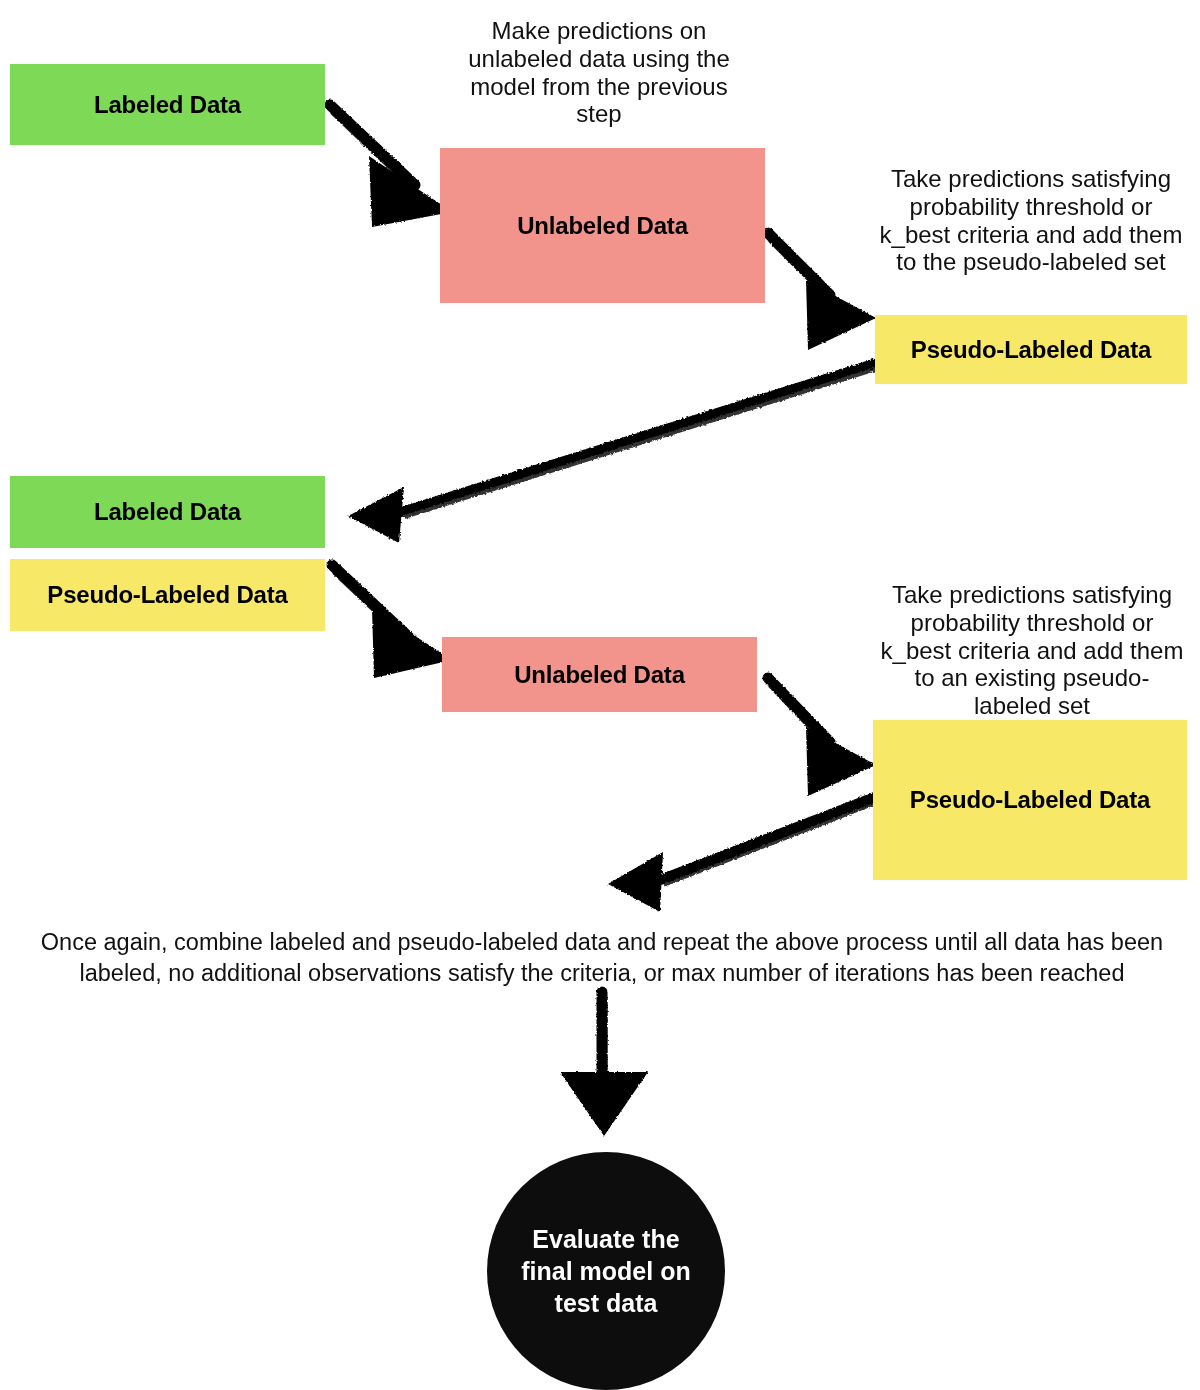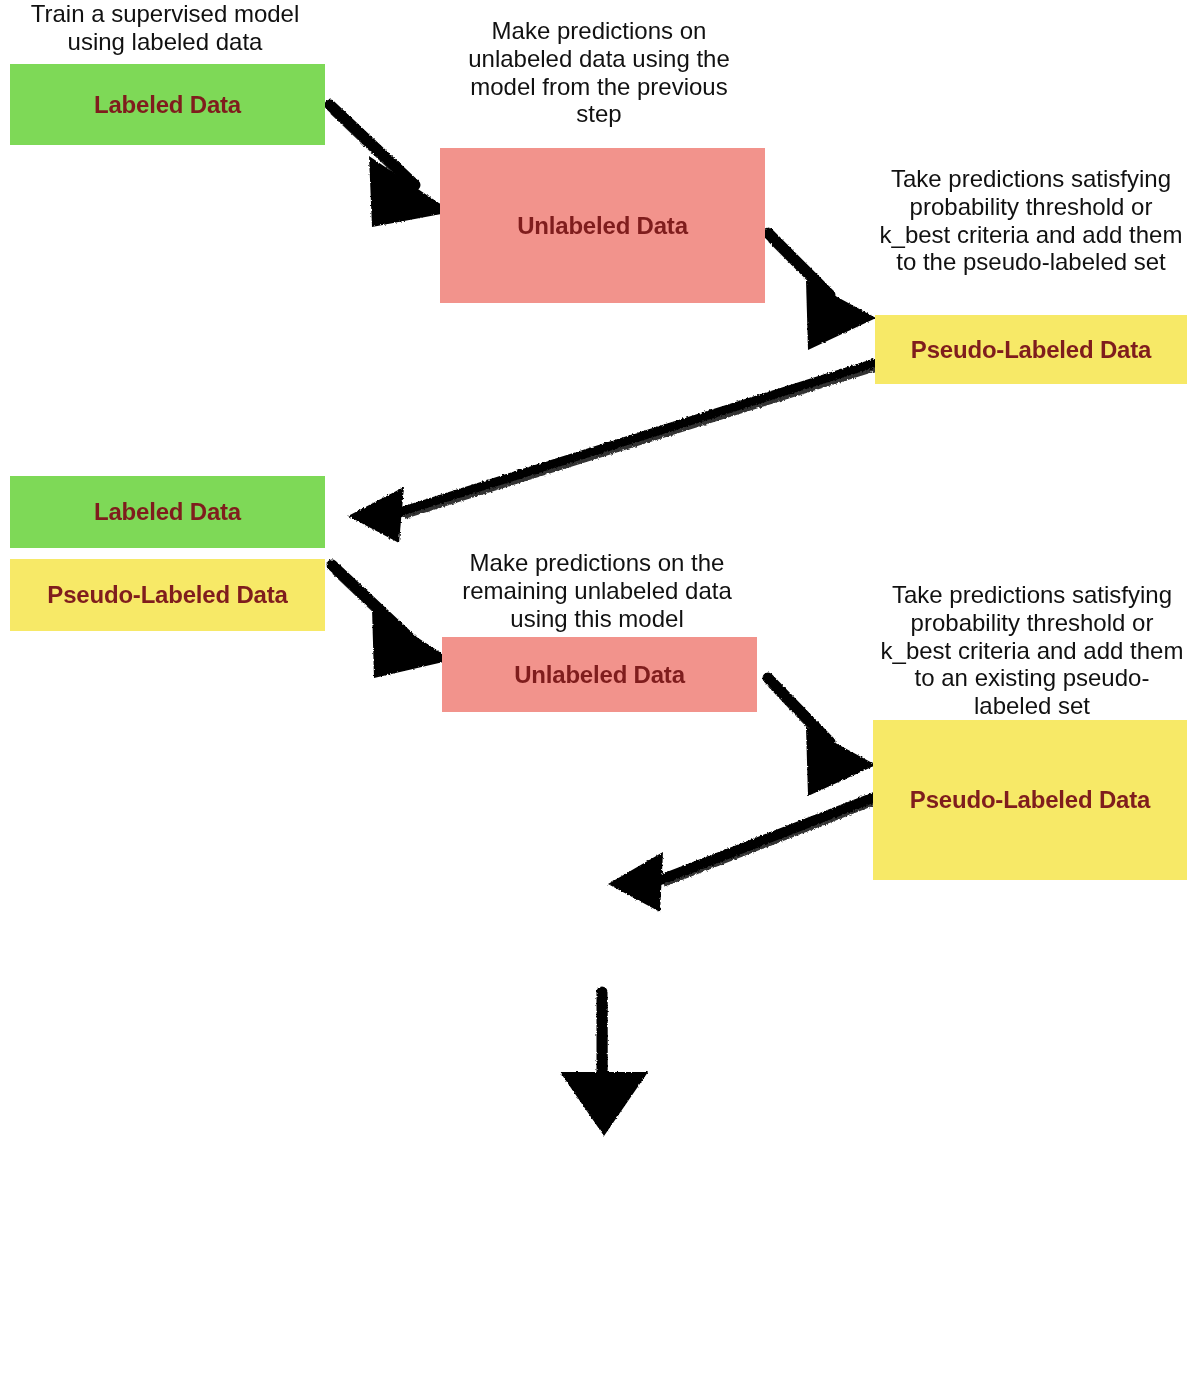--- a/index.html
+++ b/index.html
@@ -31,21 +31,21 @@
   .node {
     position: absolute;
     box-sizing: border-box;
     display: flex;
     align-items: center;
     justify-content: center;
     text-align: center;
     font-weight: bold;
     font-size: 24px;
     letter-spacing: -0.2px;
-    color: #7f1d1d;
+    color: #000000;
   }
   .caption {
     position: absolute;
     text-align: center;
     font-size: 24px;
     line-height: 1.16;
     color: #111;
     font-weight: normal;
   }
   .caption.wide {
@@ -128,40 +128,46 @@
     </g>
 
     <g filter="url(#rough)">
       <path d="M602 992 L602 1072" stroke="#000" stroke-width="11" fill="none" stroke-linecap="round"></path>
       <path d="M605 996 L605 1070" stroke="#000" stroke-width="5" fill="none" opacity="0.85"></path>
       <path d="M560 1072 L648 1072 L604 1136 Z" fill="#000"></path>
       <path d="M566 1076 L643 1076 L604 1130 Z" fill="#000"></path>
     </g>
   </svg>
 
-  <div class="caption" style="left:10px; top:0px; width:310px;">Train a supervised model using labeled data</div>
 
   <div class="caption" style="left:449px; top:17px; width:300px;">Make predictions on unlabeled data using the model from the previous step</div>
 
   <div class="caption" style="left:872px; top:165px; width:318px;">Take predictions satisfying probability threshold or k_best criteria and add them to the pseudo-labeled set</div>
 
 
-  <div class="caption" style="left:452px; top:549px; width:290px;">Make predictions on the remaining unlabeled data using this model</div>
 
   <div class="caption" style="left:876px; top:581px; width:312px;">Take predictions satisfying probability threshold or k_best criteria and add them to an existing pseudo-labeled set</div>
 
+  <div class="caption wide" style="left:18px; top:927px; width:1168px;">Once again, combine labeled and pseudo-labeled data and repeat the above process until all data has been labeled, no additional observations satisfy the criteria, or max number of iterations has been reached</div>
 
   <div class="node" style="left:10px; top:64px; width:315px; height:81px; background:#7ED957;">Labeled Data</div>
 
   <div class="node" style="left:440px; top:148px; width:325px; height:155px; background:#F2938C;">Unlabeled Data</div>
 
   <div class="node" style="left:875px; top:315px; width:312px; height:69px; background:#F7E967;">Pseudo-Labeled Data</div>
 
   <div class="node" style="left:10px; top:476px; width:315px; height:72px; background:#7ED957;">Labeled Data</div>
 
   <div class="node" style="left:10px; top:559px; width:315px; height:72px; background:#F7E967;">Pseudo-Labeled Data</div>
 
   <div class="node" style="left:442px; top:637px; width:315px; height:75px; background:#F2938C;">Unlabeled Data</div>
 
   <div class="node" style="left:873px; top:720px; width:314px; height:160px; background:#F7E967;">Pseudo-Labeled Data</div>
 
+  <div class="circle-node" style="left:487px; top:1152px; width:238px; height:238px;">
+    <div>
+      <span>Evaluate the</span>
+      <span>final model on</span>
+      <span>test data</span>
+    </div>
+  </div>
 
 </div>
 
 </body></html>

